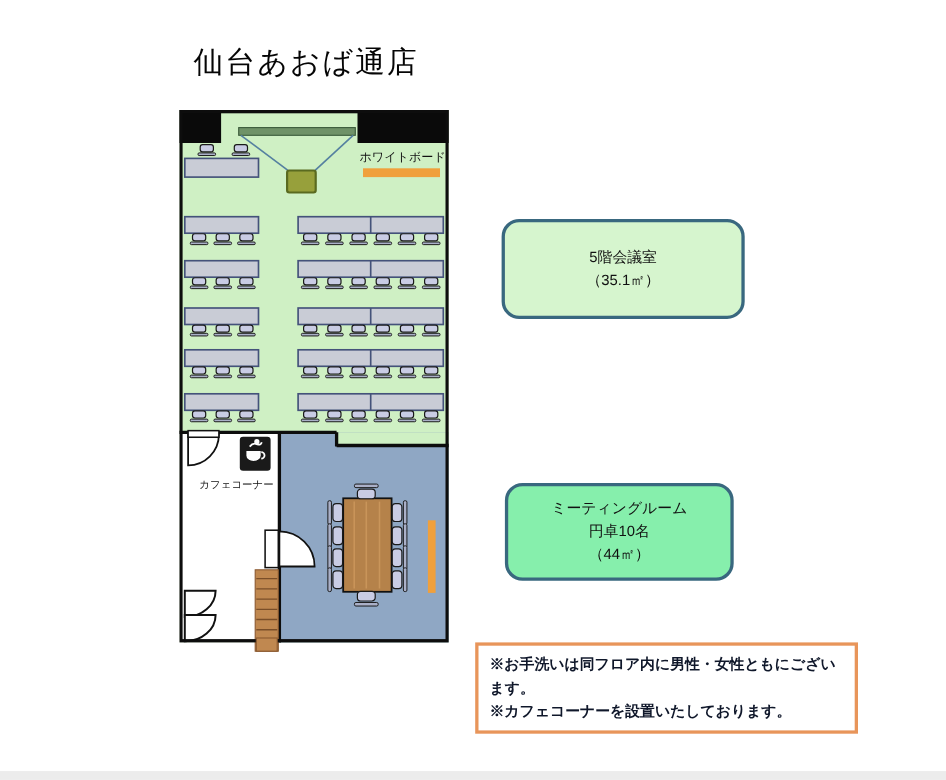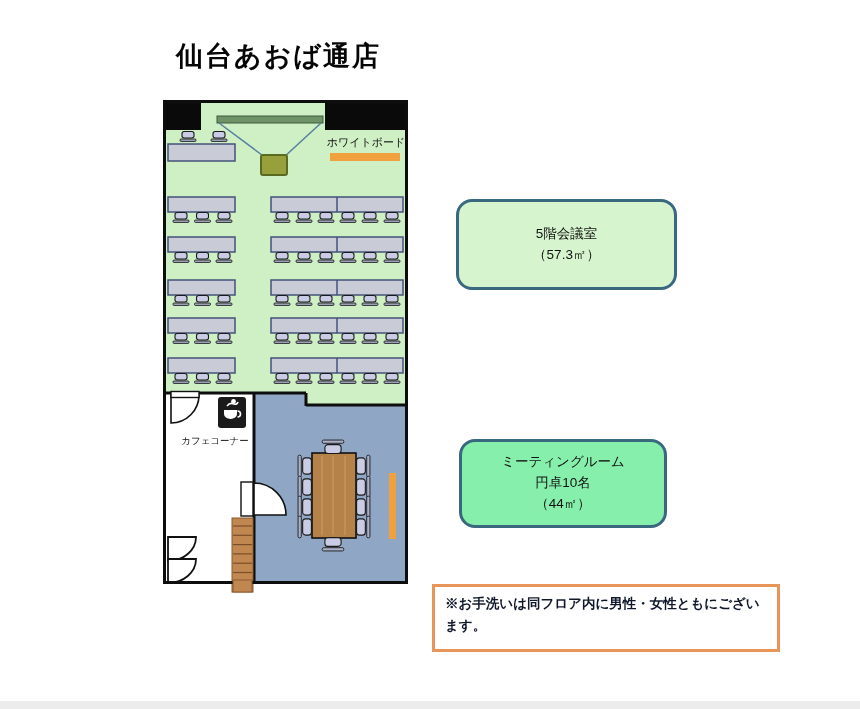--- a/index.html
+++ b/index.html
@@ -1,19 +1,19 @@
 <!DOCTYPE html>
 <html><head>
 <meta charset="utf-8">
 <style>
   html,body{margin:0;padding:0;background:#fff;}
   #stage{position:relative;width:860px;height:709px;background:#ffffff;overflow:hidden;
          font-family:"Liberation Sans",sans-serif;}
   #page-title{position:absolute;left:176px;top:38px;font-size:27px;letter-spacing:2px;
-              color:#050505;font-weight:700;white-space:nowrap;}
+              color:#050505;font-weight:400;white-space:nowrap;}
   #plan-svg{position:absolute;left:163px;top:100px;}
   .callout{position:absolute;border:3px solid #39687f;border-radius:16px;
            display:flex;flex-direction:column;justify-content:center;align-items:center;
            text-align:left;font-size:13.5px;line-height:1.55;color:#111;}
   #callout-classroom{left:456px;top:199px;width:215px;height:85px;background:#d6f5ce;}
   #callout-meeting{left:459px;top:439px;width:202px;height:83px;background:#86efac;}
   #notes-box{position:absolute;left:432px;top:584px;width:348px;min-height:68px;
              border:3px solid #e8955a;background:#fff;padding:6px 10px;box-sizing:border-box;
              font-size:13.5px;font-weight:bold;line-height:1.6;color:#0f172a;}
   #bottom-strip{position:absolute;left:0;top:701px;width:860px;height:8px;background:#ececec;}
@@ -354,27 +354,28 @@
         </g>
       </g>
 
     <rect x="1.5" y="1.5" width="242" height="481" fill="none" stroke="#0d0d0d" stroke-width="3"></rect>
 
     <rect x="70" y="480" width="19" height="12" fill="#c08850" stroke="#8a5a30" stroke-width="1"></rect>
   </svg>
 
   <div class="callout" id="callout-classroom">
     <div>5階会議室</div>
-    <div>（57.3㎡）</div>
+    <div>（35.1㎡）</div>
   </div>
 
   <div class="callout" id="callout-meeting">
     <div>ミーティングルーム</div>
     <div>円卓10名</div>
     <div>（44㎡）</div>
   </div>
 
   <div id="notes-box">
     <div>※お手洗いは同フロア内に男性・女性ともにございます。</div>
+    <div>※カフェコーナーを設置いたしております。</div>
   </div>
 
   <div id="bottom-strip"></div>
 </div>
 
 </body></html>

